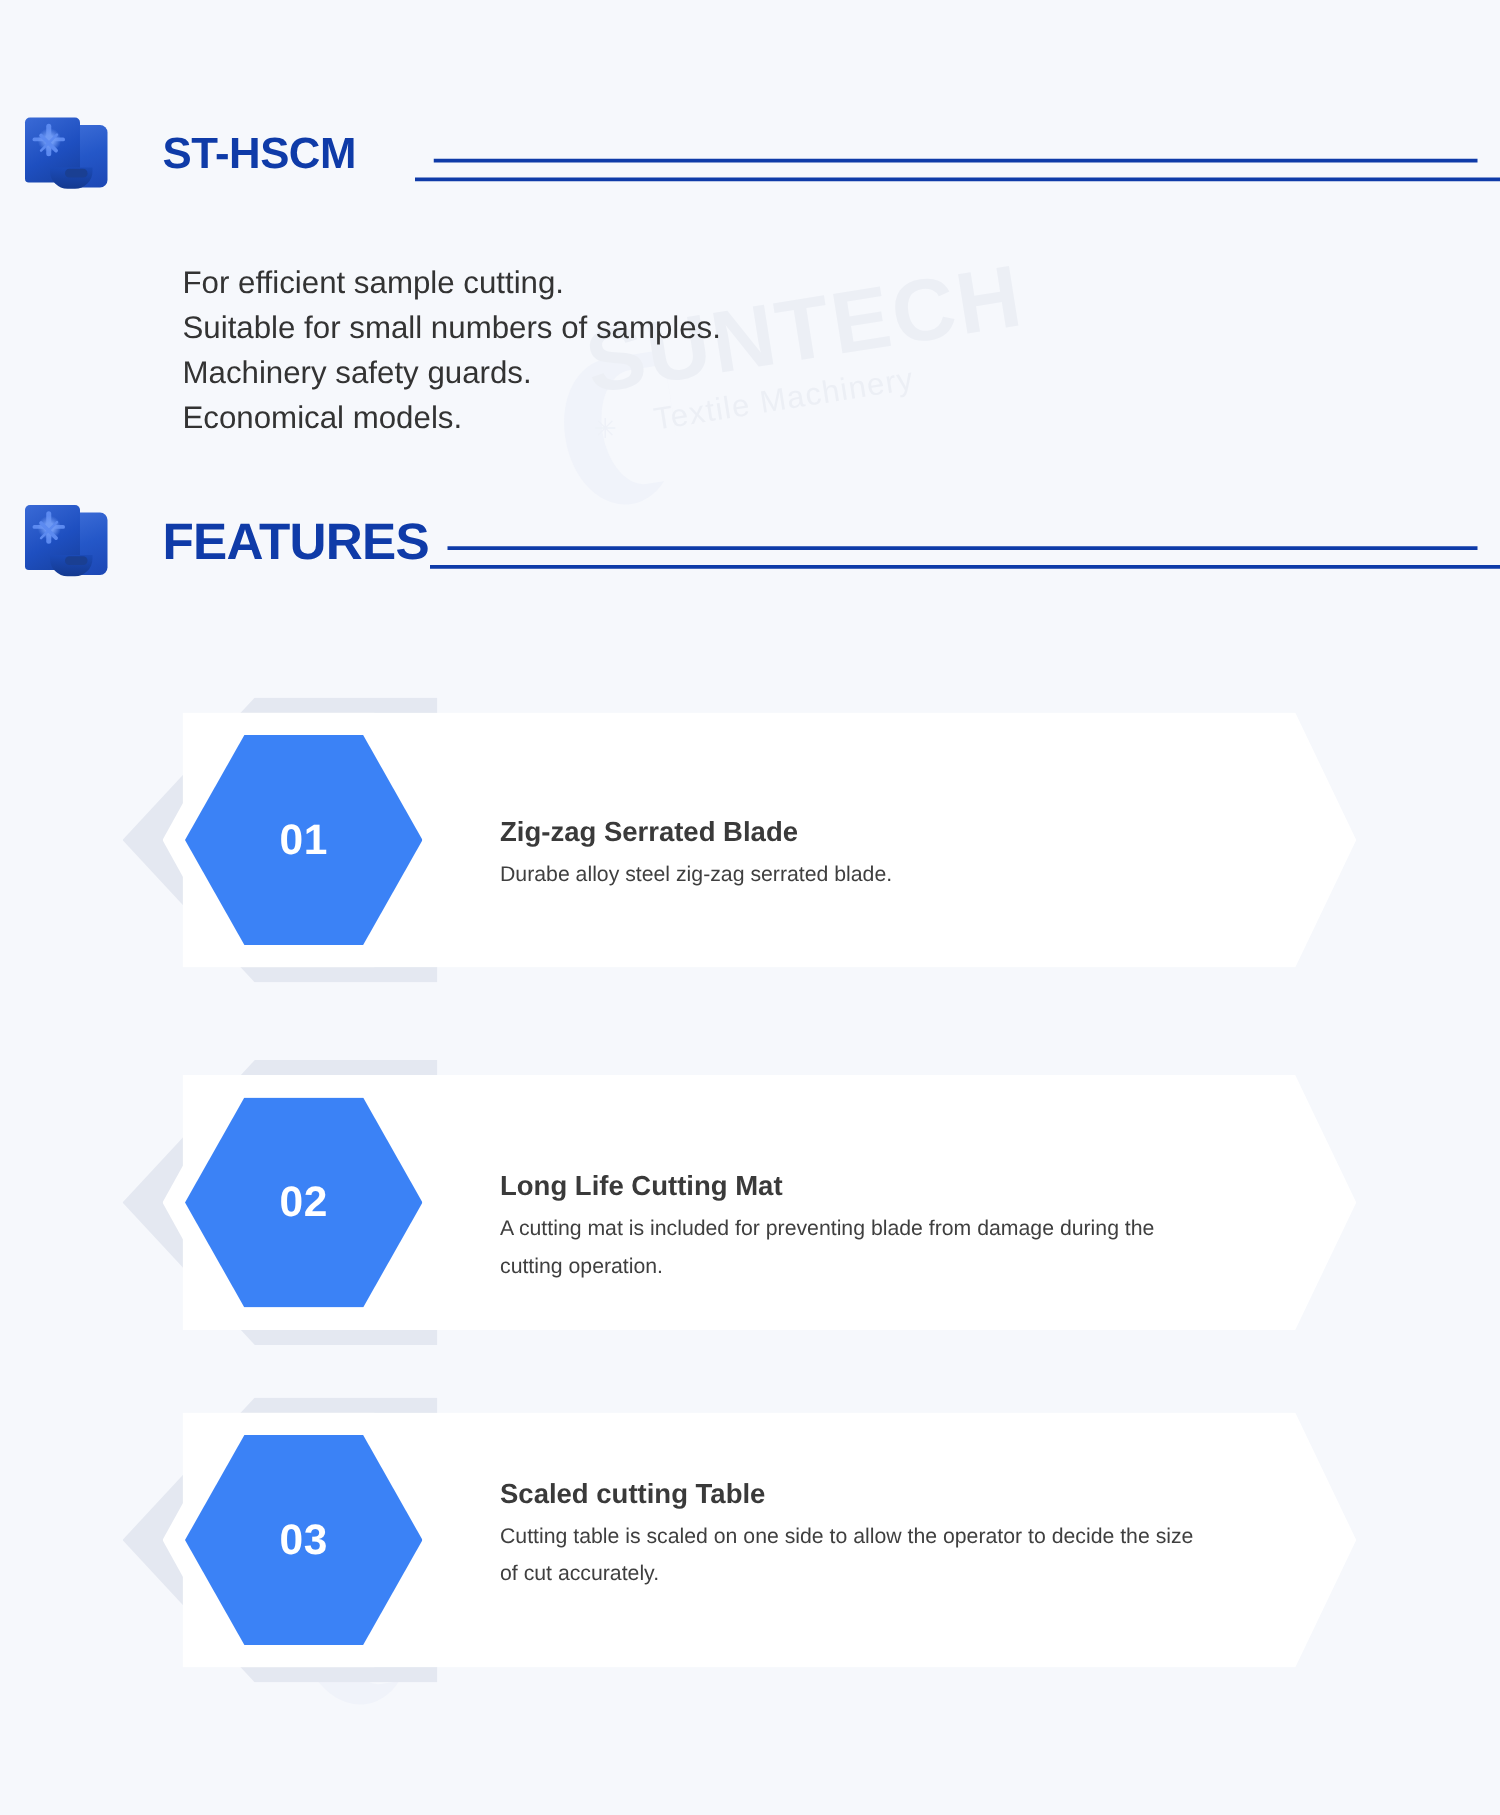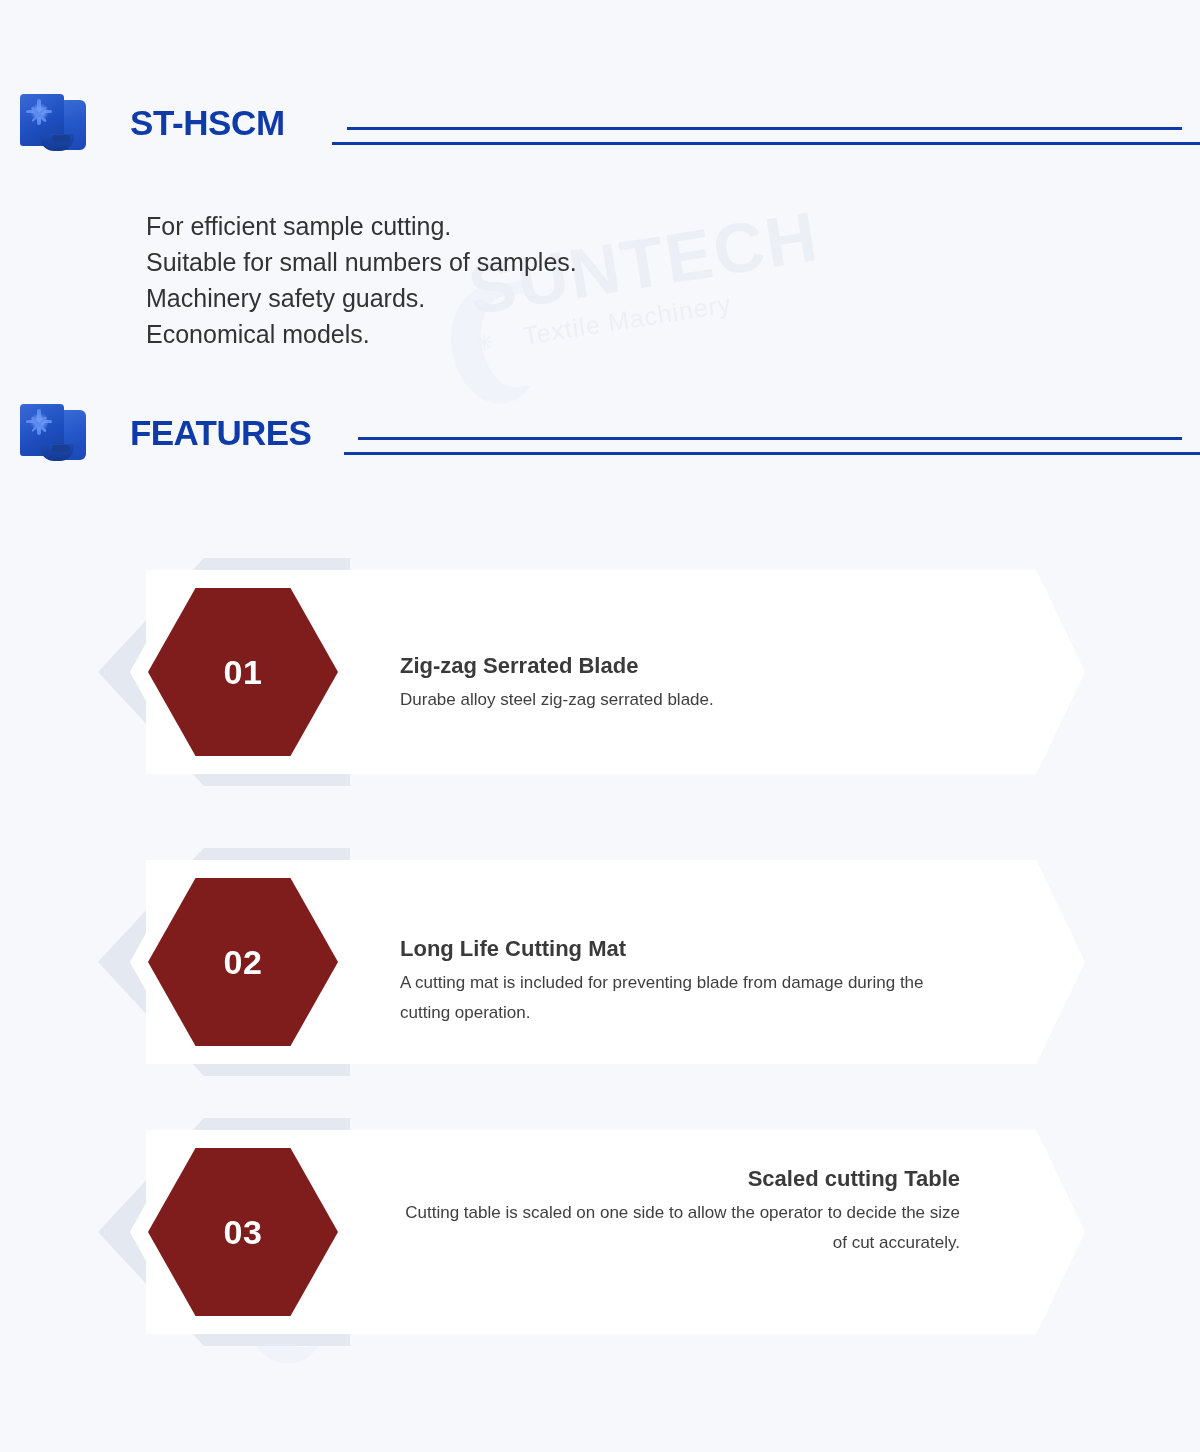--- a/index.html
+++ b/index.html
@@ -179,21 +179,21 @@
     width: 2.6px;
     height: 20px;
   }
 
   .head-title {
     color: #0f3ba8;
     font-weight: bold;
     white-space: nowrap;
   }
   .head-title.small { font-size: 35px; letter-spacing: -0.4px; }
-  .head-title.big   { font-size: 35px; letter-spacing: -0.6px; }
+  .head-title.big   { font-size: 41px; letter-spacing: -0.6px; }
 
   .head-rules {
     position: absolute;
     left: 0; top: 0;
     width: 1200px;
     height: 100%;
     pointer-events: none;
   }
   .rule {
     position: absolute;
@@ -270,41 +270,41 @@
     background: #ffffff;
     clip-path: polygon(25% 0%, 75% 0%, 100% 50%, 75% 100%, 25% 100%, 0% 50%);
   }
   
   .blue-hex {
     position: absolute;
     left: 148px;
     top: 30px;
     width: 190px;
     height: 168px;
-    background: #7f1d1d;
+    background: #3b82f6;
     clip-path: polygon(25% 0%, 75% 0%, 100% 50%, 75% 100%, 25% 100%, 0% 50%);
     display: flex;
     align-items: center;
     justify-content: center;
   }
   .hex-num {
     color: #ffffff;
     font-size: 34px;
     font-weight: bold;
     letter-spacing: 0.5px;
   }
 
   .card-text {
     position: absolute;
     left: 400px;
     width: 560px;
   }
   #card-1 .card-text { top: 95px; }
   #card-2 .card-text { top: 88px; }
-  #card-3 .card-text { top: 48px; text-align: right; }
+  #card-3 .card-text { top: 64px; }
 
   .card-title {
     font-size: 22px;
     font-weight: bold;
     color: #3a3a3a;
     margin-bottom: 6px;
   }
   .card-desc {
     font-size: 17px;
     line-height: 30px;

